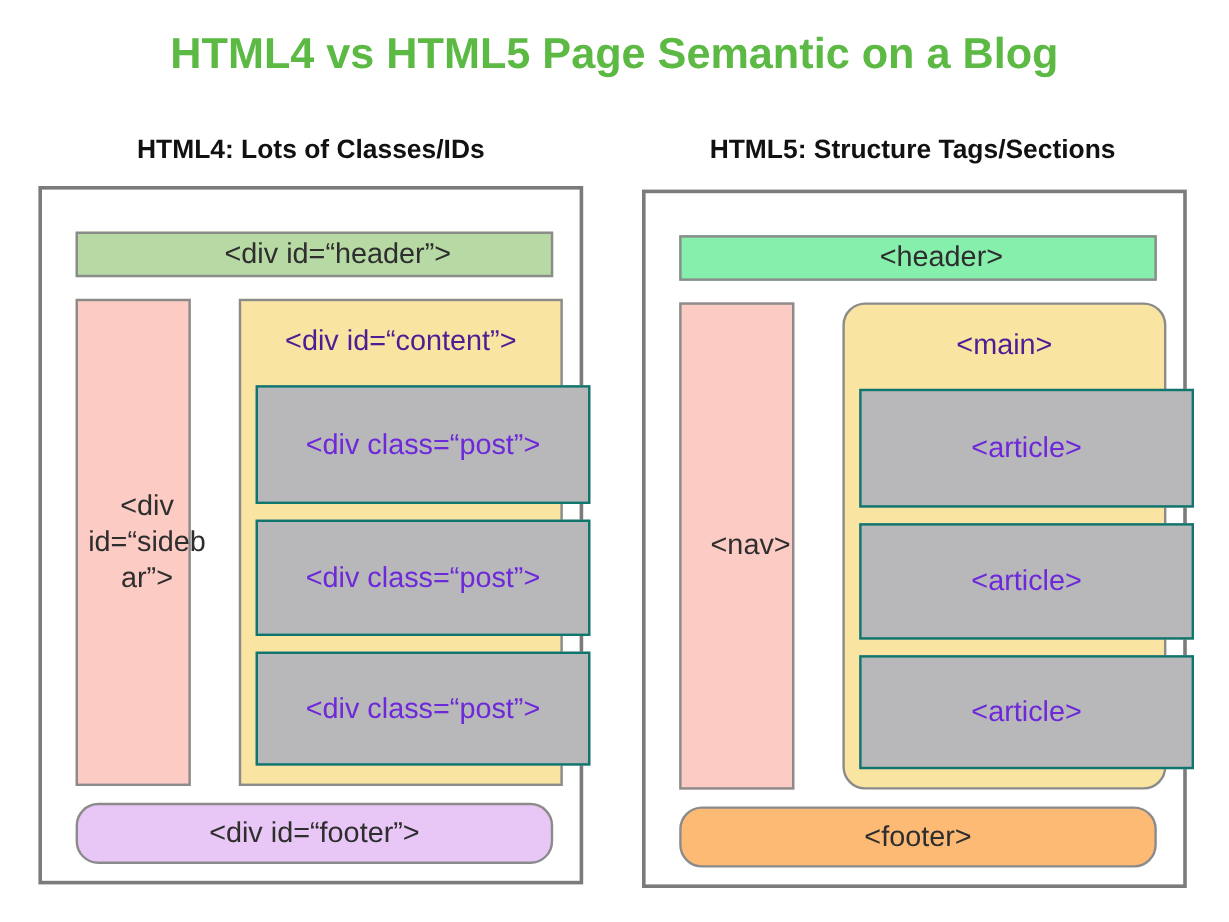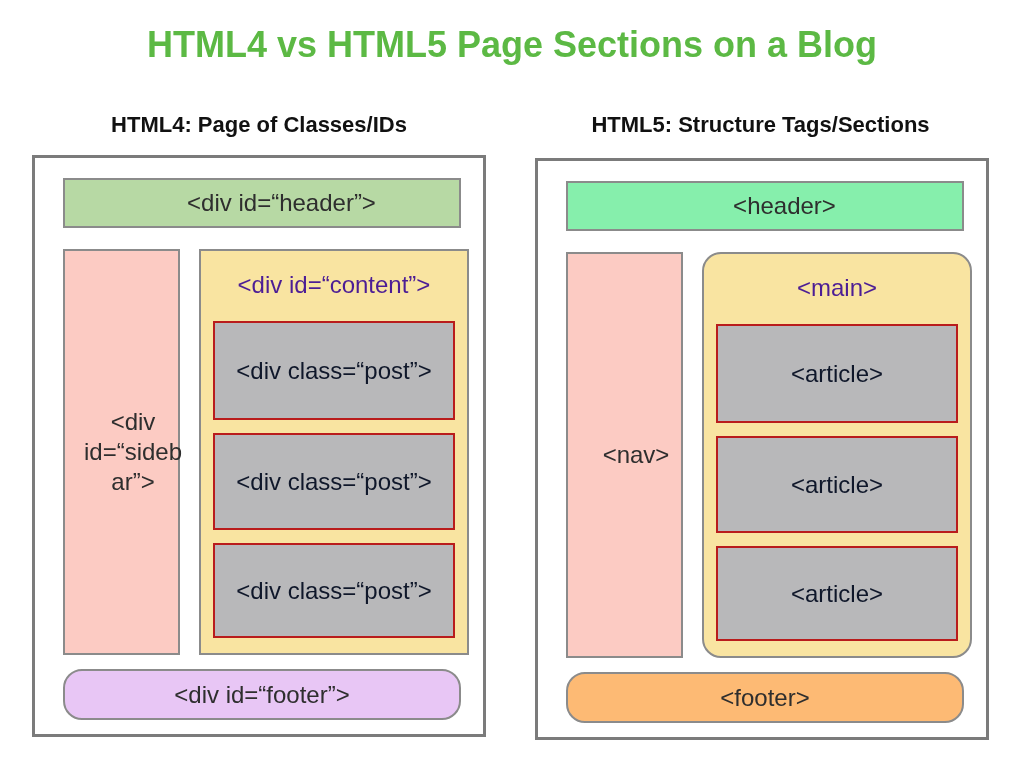--- a/index.html
+++ b/index.html
@@ -49,60 +49,60 @@
     box-sizing: border-box;
     display: flex;
     align-items: center;
     justify-content: center;
     font-size: 24px;
     color: #2e2e2e;
     text-align: center;
     white-space: pre-line;
     line-height: 1.25;
   }
-  .box-header { left: 28px;  top: 20px;  width: 398px; height: 50px; padding-left: 39px; }
-  .box-side   { left: 28px;  top: 91px;  width: 117px; height: 406px; padding-left: 23px; }
+  .box-header { left: 28px;  top: 35px;  width: 398px; height: 38px; padding-left: 39px; }
+  .box-side   { left: 28px;  top: 91px;  width: 96px; height: 406px; padding-left: 23px; }
   .box-content{ left: 164px; top: 91px;  width: 270px; height: 406px; display: block; }
   .box-footer { left: 28px;  top: 511px; width: 398px; height: 51px; border-radius: 19px; }
 
   .content-label {
     position: absolute;
     left: 0; right: 0; top: 0;
     height: 68px;
     display: flex;
     align-items: center;
     justify-content: center;
     font-size: 24px;
     color: #4c1d95;
     text-align: right;
   }
   .post {
     position: absolute;
     left: 12px;
-    width: 242px;
-    border: 2px solid #b91c1c;
+    width: 279px;
+    border: 2px solid #0f766e;
     box-sizing: border-box;
     display: flex;
     align-items: center;
     justify-content: center;
     font-size: 24px;
-    color: #0f172a;
+    color: #6d28d9;
   }
   .post.p1 { top: 70px;  height: 99px; }
   .post.p2 { top: 182px; height: 97px; }
   .post.p3 { top: 292px; height: 95px; }
 </style>
 </head>
 <body>
 
 <div class="canvas">
 
-  <div class="slide-title" style="color: rgb(92, 185, 68);">HTML4 vs HTML5 Page Sections on a Blog</div>
+  <div class="slide-title" style="color: rgb(92, 185, 68);">HTML4 vs HTML5 Page Semantic on a Blog</div>
 
-  <div class="col-heading left">HTML4: Page of Classes/IDs</div>
+  <div class="col-heading left">HTML4: Lots of Classes/IDs</div>
   <div class="col-heading right">HTML5: Structure Tags/Sections</div>
 
   <div class="panel left">
     <div class="wirebox box-header" style="background: rgb(183, 217, 164);">&lt;div id=“header”&gt;</div>
 
     <div class="wirebox box-side" style="background: rgb(252, 203, 195);">&lt;div
 id=“sideb
 ar”&gt;</div>
 
     <div class="wirebox box-content" style="background: rgb(249, 228, 161);">

